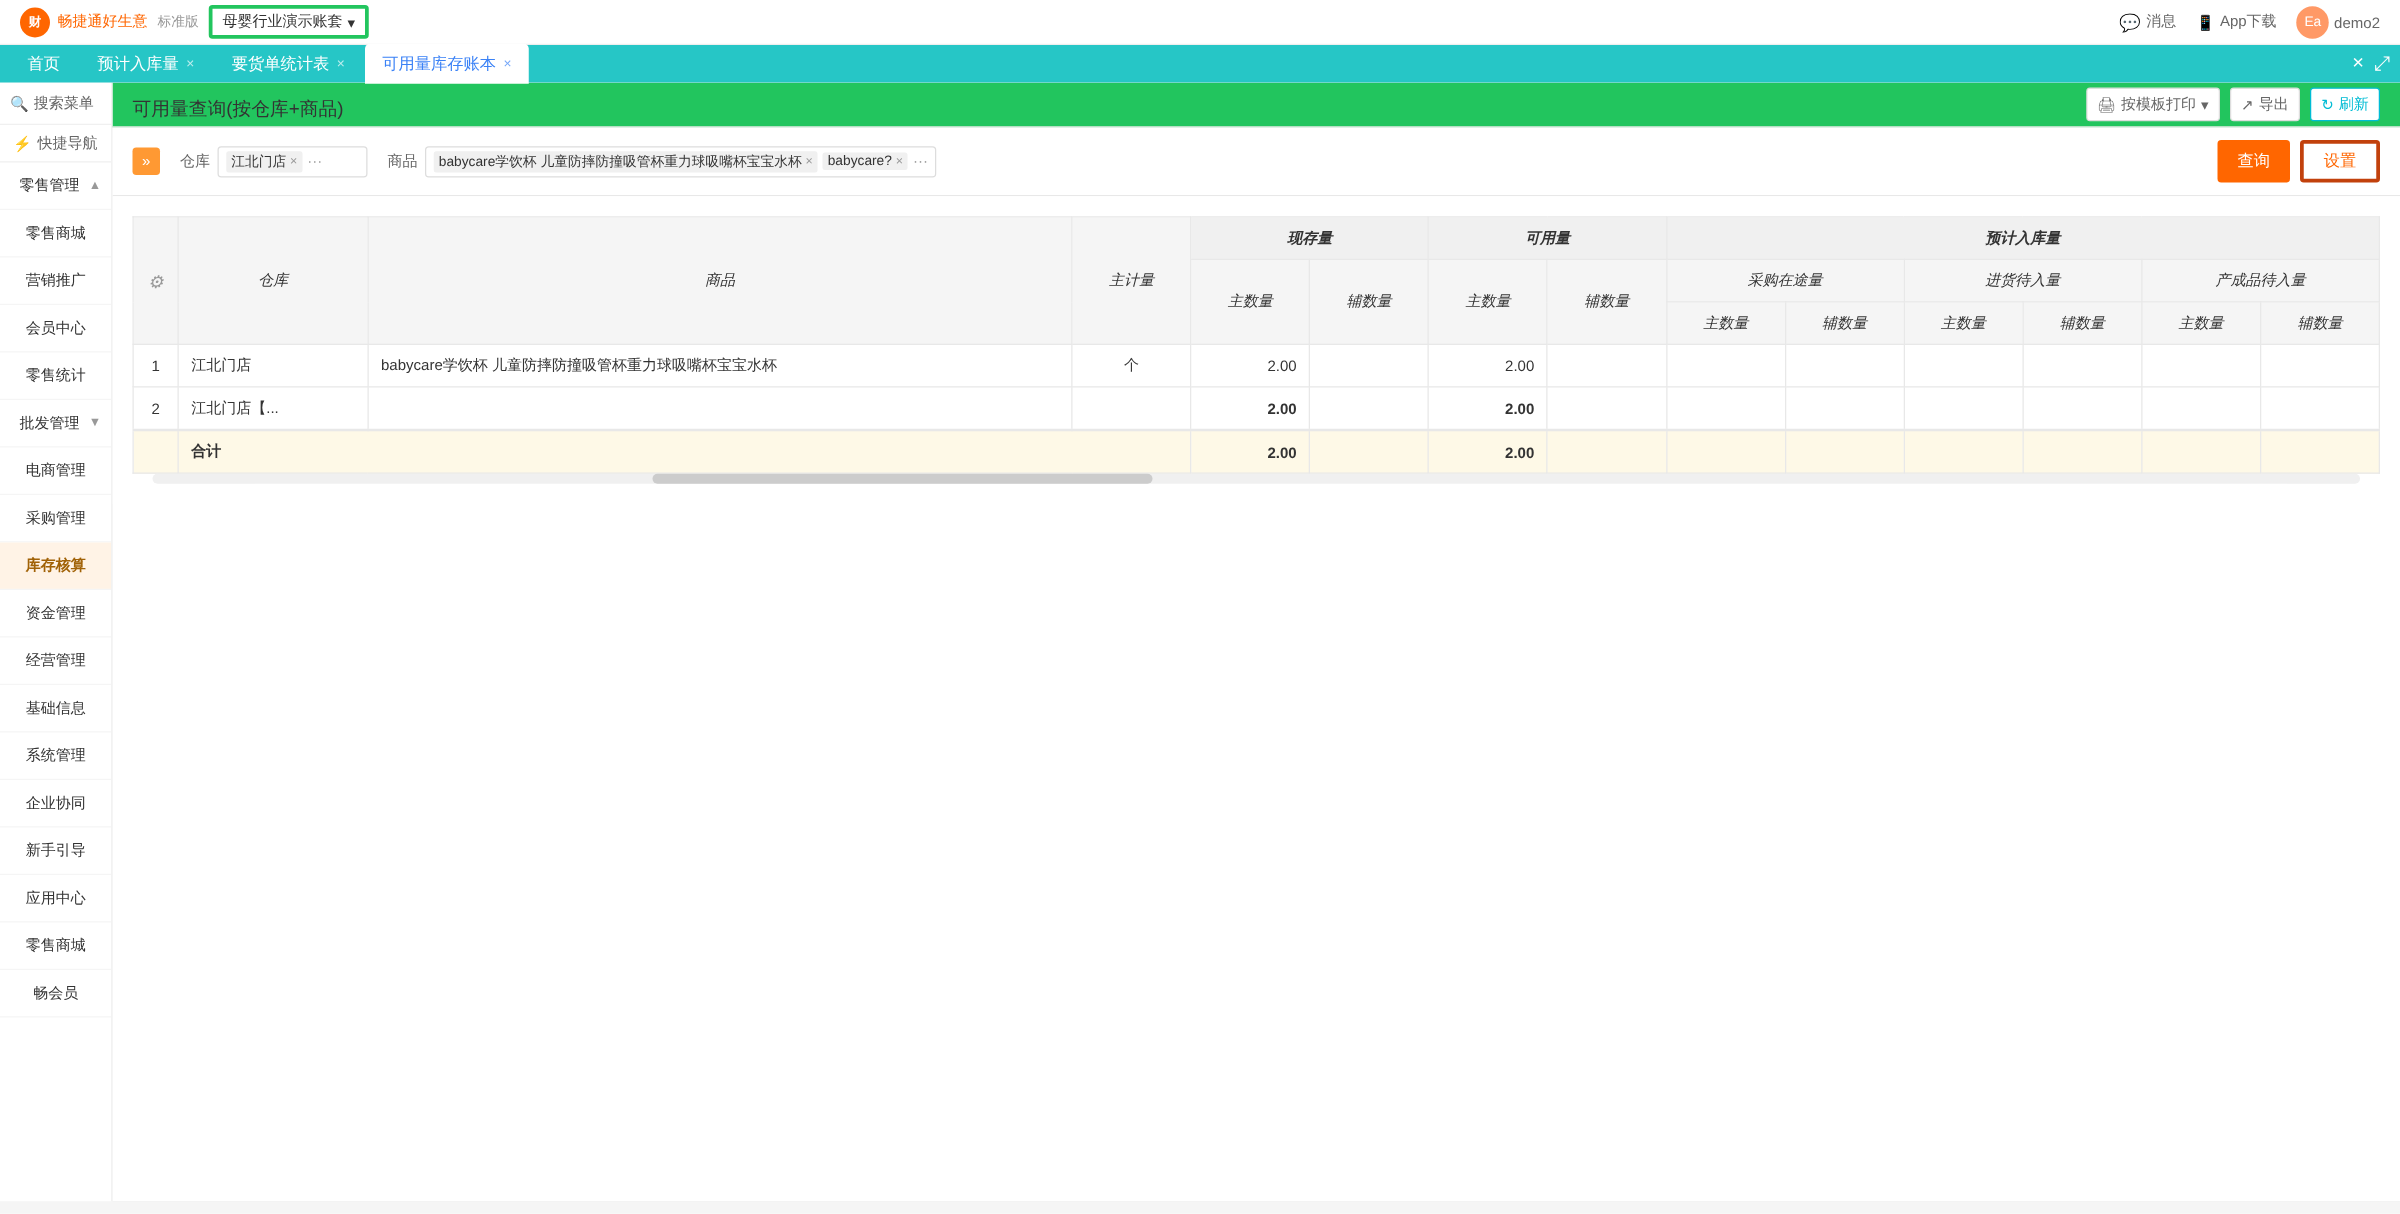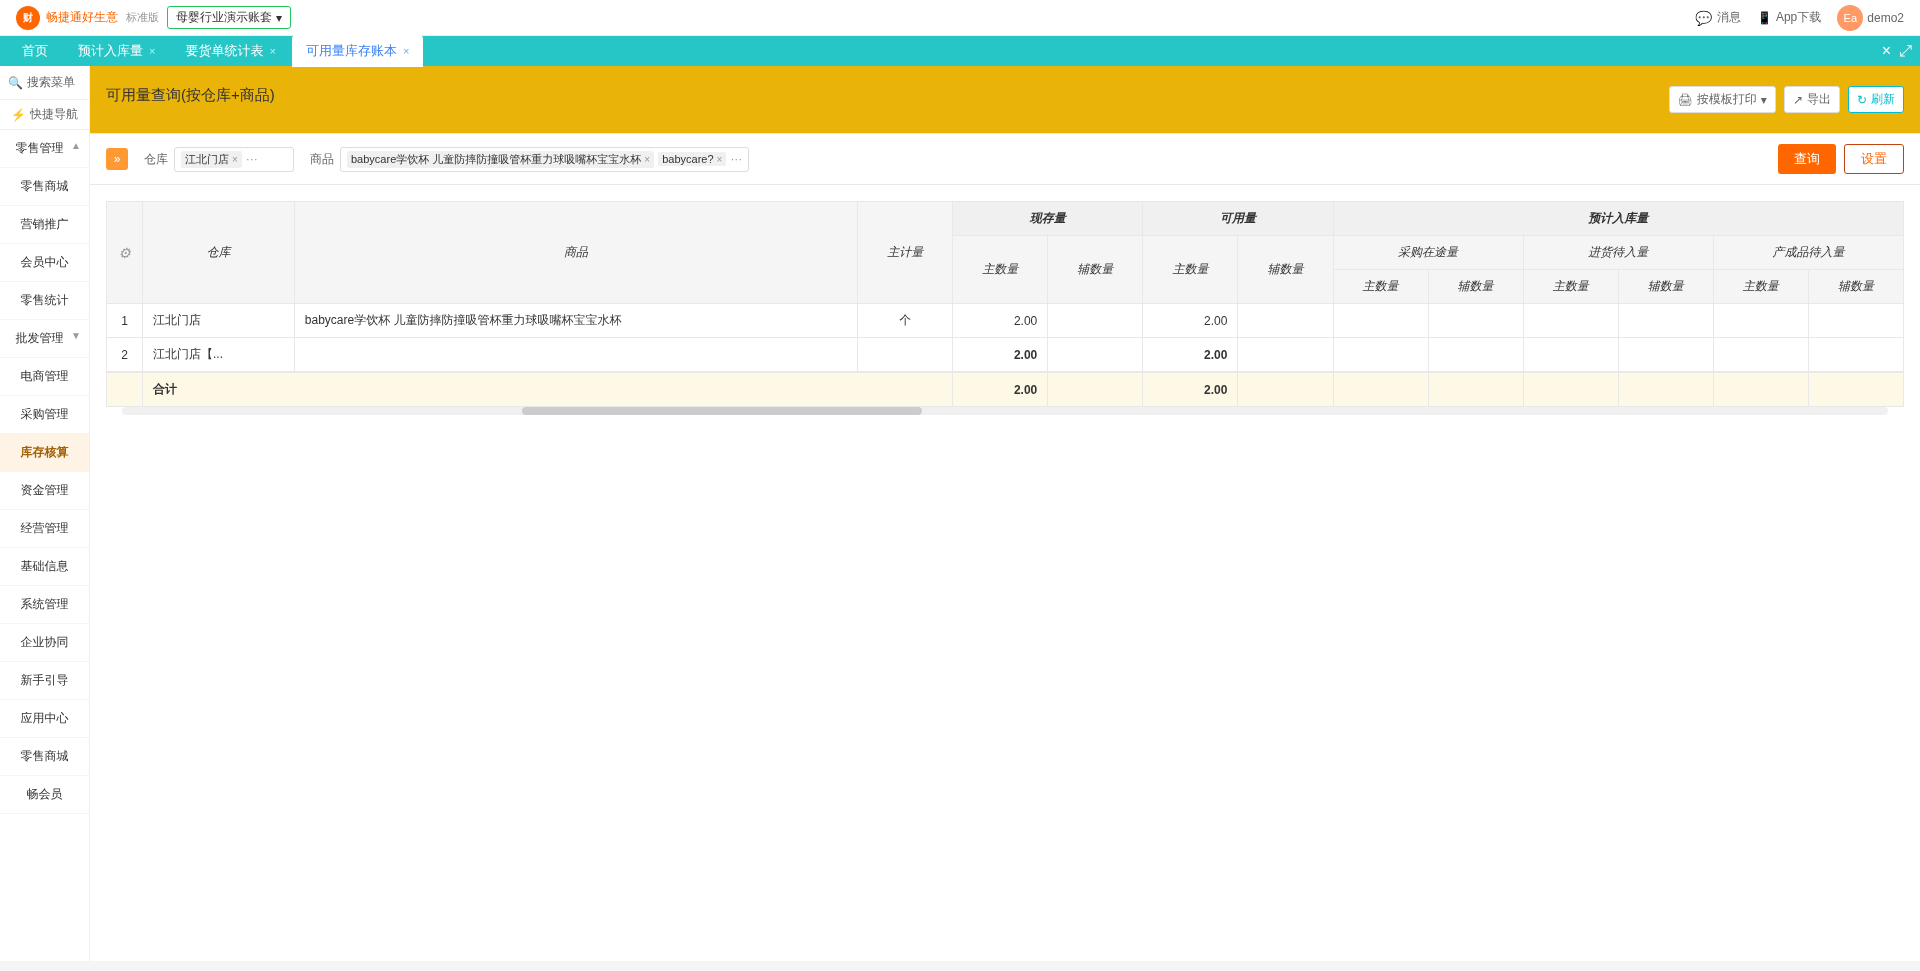--- a/index.html
+++ b/index.html
@@ -13,21 +13,21 @@
       align-items: center;
       justify-content: space-between;
       padding: 0 16px;
       border-bottom: 1px solid #eee;
     }
     .top-bar-left { display: flex; align-items: center; gap: 8px; }
     .logo-area { display: flex; align-items: center; gap: 6px; }
     .logo-icon { width: 24px; height: 24px; background: #ff6600; border-radius: 50%; display: flex; align-items: center; justify-content: center; color: #fff; font-size: 10px; font-weight: bold; }
     .logo-text { font-size: 12px; color: #ff6600; }
     .label-tag { font-size: 11px; color: #999; }
-    .industry-select { display: flex; align-items: center; gap: 4px; border: 1px solid #22c55e; border-radius: 3px; padding: 2px 8px; font-size: 12px; color: #333; background: #fff; cursor: pointer; }
+    .industry-select { display: flex; align-items: center; gap: 4px; border: 3px solid #22c55e; border-radius: 3px; padding: 2px 8px; font-size: 12px; color: #333; background: #fff; cursor: pointer; }
     .top-bar-right { display: flex; align-items: center; gap: 16px; }
     .top-bar-btn { display: flex; align-items: center; gap: 4px; font-size: 12px; color: #666; cursor: pointer; }
     .avatar { width: 26px; height: 26px; border-radius: 50%; background: #ff9966; display: flex; align-items: center; justify-content: center; color: #fff; font-size: 11px; }
 
     
     .nav-tabs {
       height: 30px;
       background: #26c6c6;
       display: flex;
       align-items: center;
@@ -88,20 +88,21 @@
       border-bottom: 1px solid #f0f0f0;
     }
     .sidebar-item {
       padding: 10px 4px;
       font-size: 12px;
       color: #333;
       cursor: pointer;
       text-align: center;
       border-bottom: 1px solid #f5f5f5;
       display: flex;
+      align-items: center;
       justify-content: space-between;
       padding: 10px 8px;
     }
     .sidebar-item.active { background: #fff3e6; color: #a16207; font-weight: bold; }
     .sidebar-item-label { flex: 1; text-align: center; }
     .sidebar-arrow { font-size: 10px; color: #999; }
 
     
     .main-content {
       flex: 1;
@@ -111,24 +112,24 @@
     }
 
     .page-container {
       background: #fff;
       margin: 0;
       padding: 0;
       min-height: 100%;
     }
 
     .page-header {
-      background: #eab308;
-      padding: 20px 16px;
-      display: flex;
-      align-items: flex-start;
+      background: #22c55e;
+      padding: 4px 16px;
+      display: flex;
+      align-items: flex-end;
       justify-content: space-between;
       border-bottom: 1px solid #e8e8e8;
     }
     .page-title { font-size: 15px; color: #333; font-weight: normal; }
 
     .page-actions { display: flex; align-items: center; gap: 8px; }
     .action-btn {
       display: flex;
       align-items: center;
       gap: 4px;
@@ -188,21 +189,21 @@
       border: none;
       border-radius: 3px;
       padding: 5px 16px;
       font-size: 13px;
       cursor: pointer;
       text-align: right;
     }
     .settings-btn {
       background: #fff;
       color: #ff6600;
-      border: 1px solid #c2410c;
+      border: 3px solid #c2410c;
       border-radius: 3px;
       padding: 5px 16px;
       font-size: 13px;
       cursor: pointer;
     }
 
     
     .table-container {
       padding: 16px;
       background: #fff;

